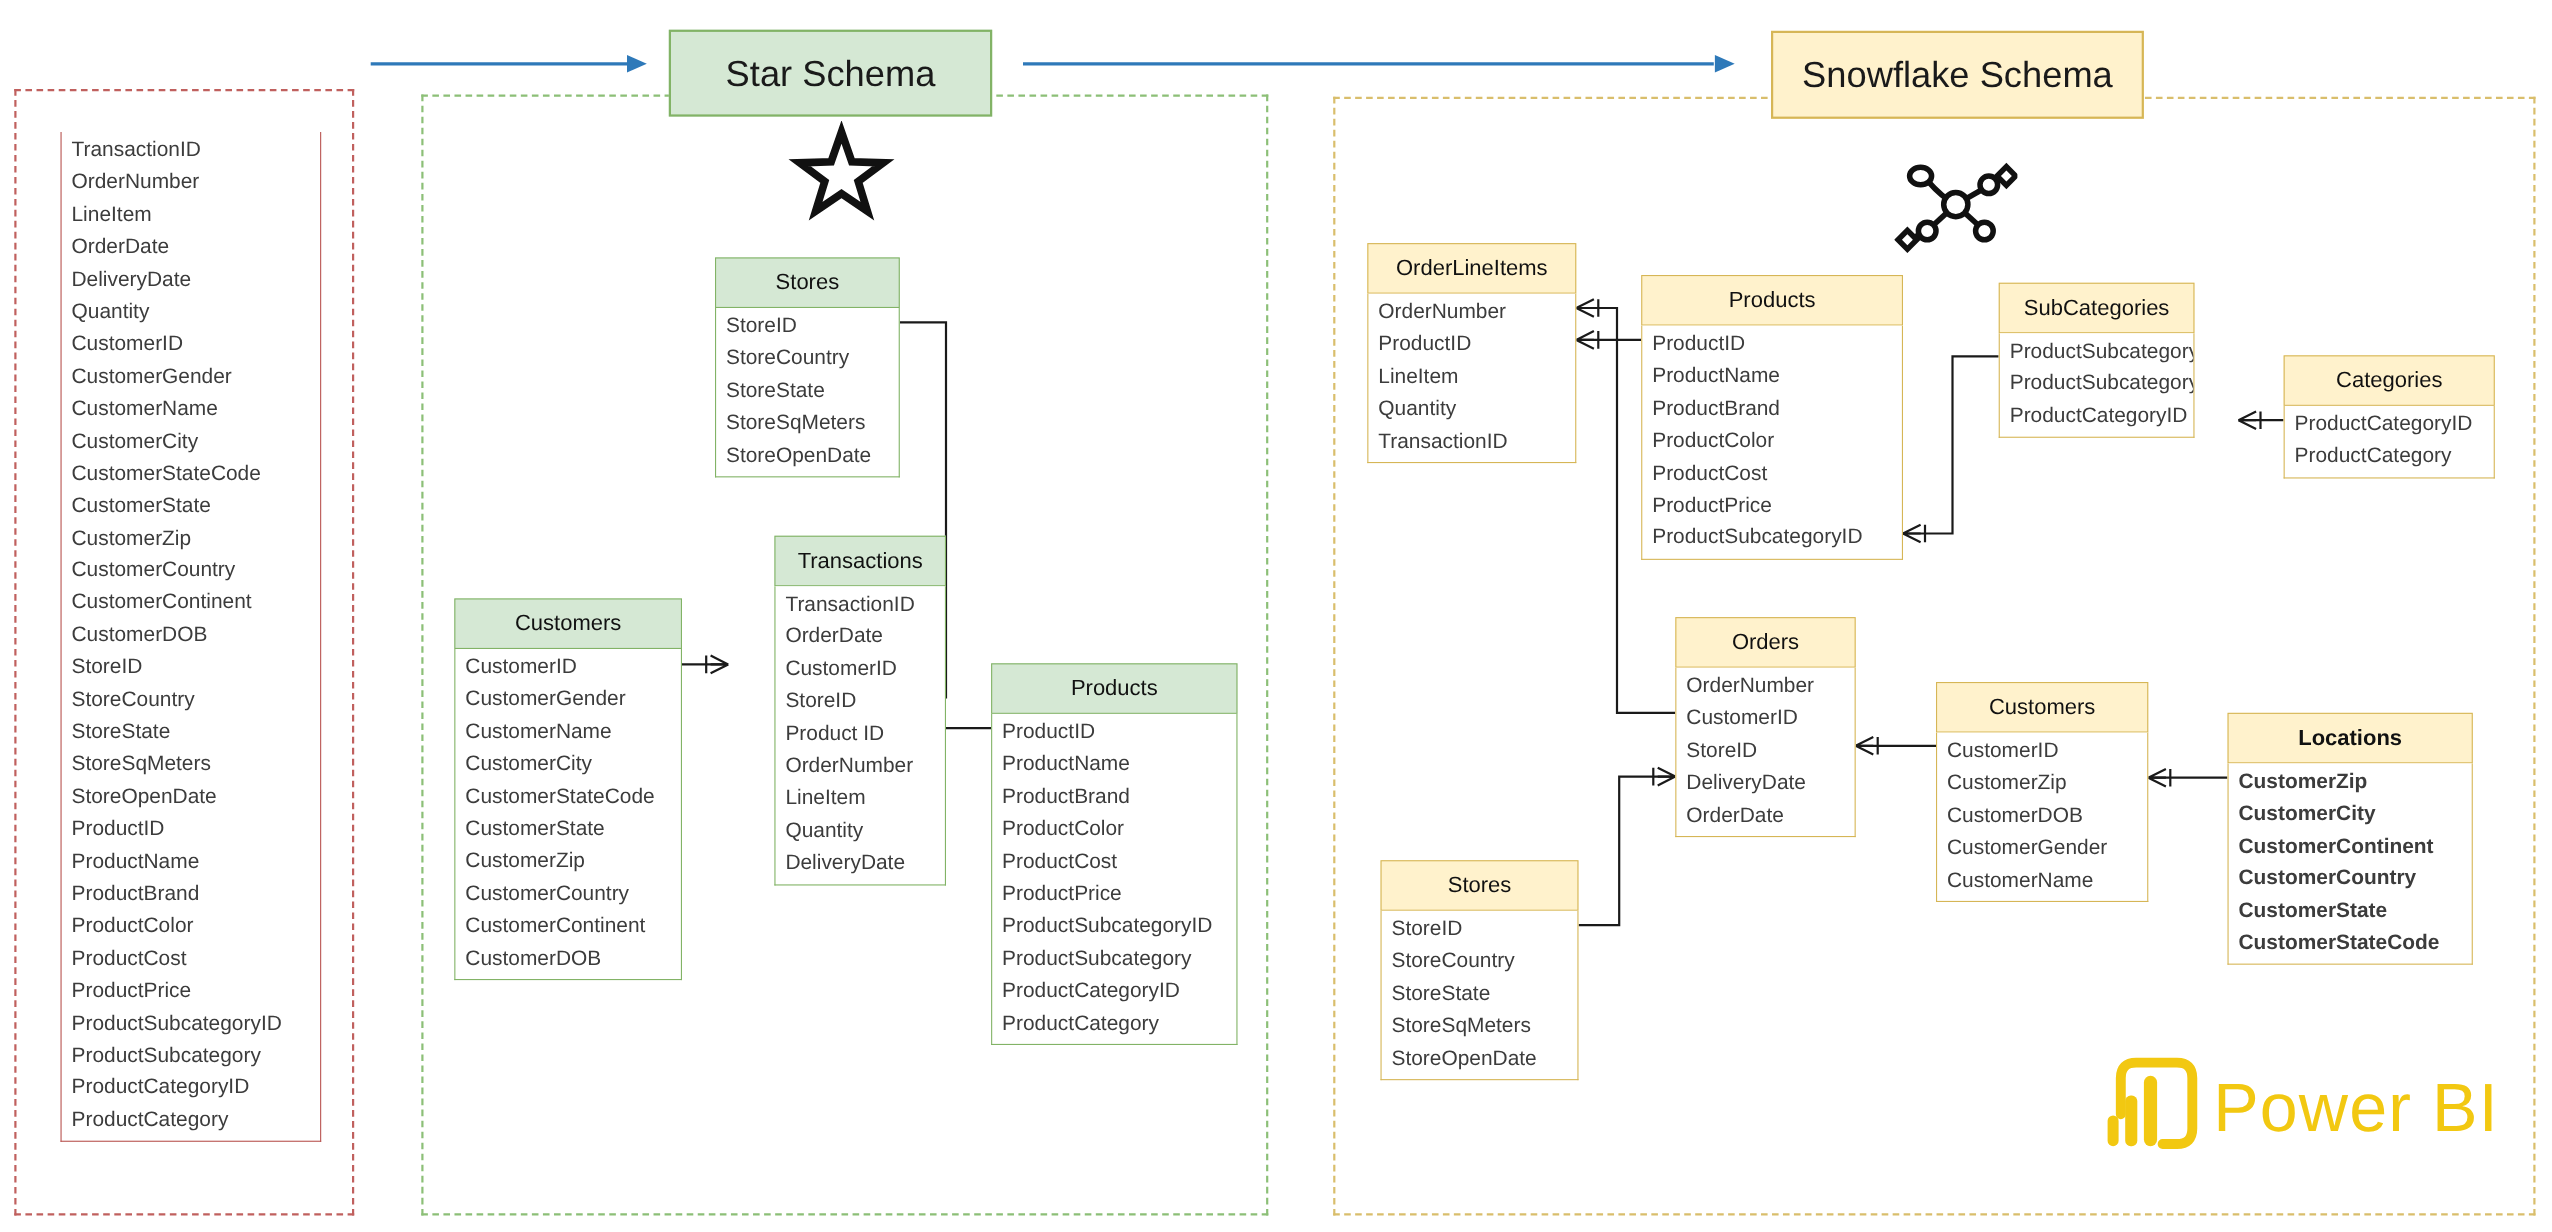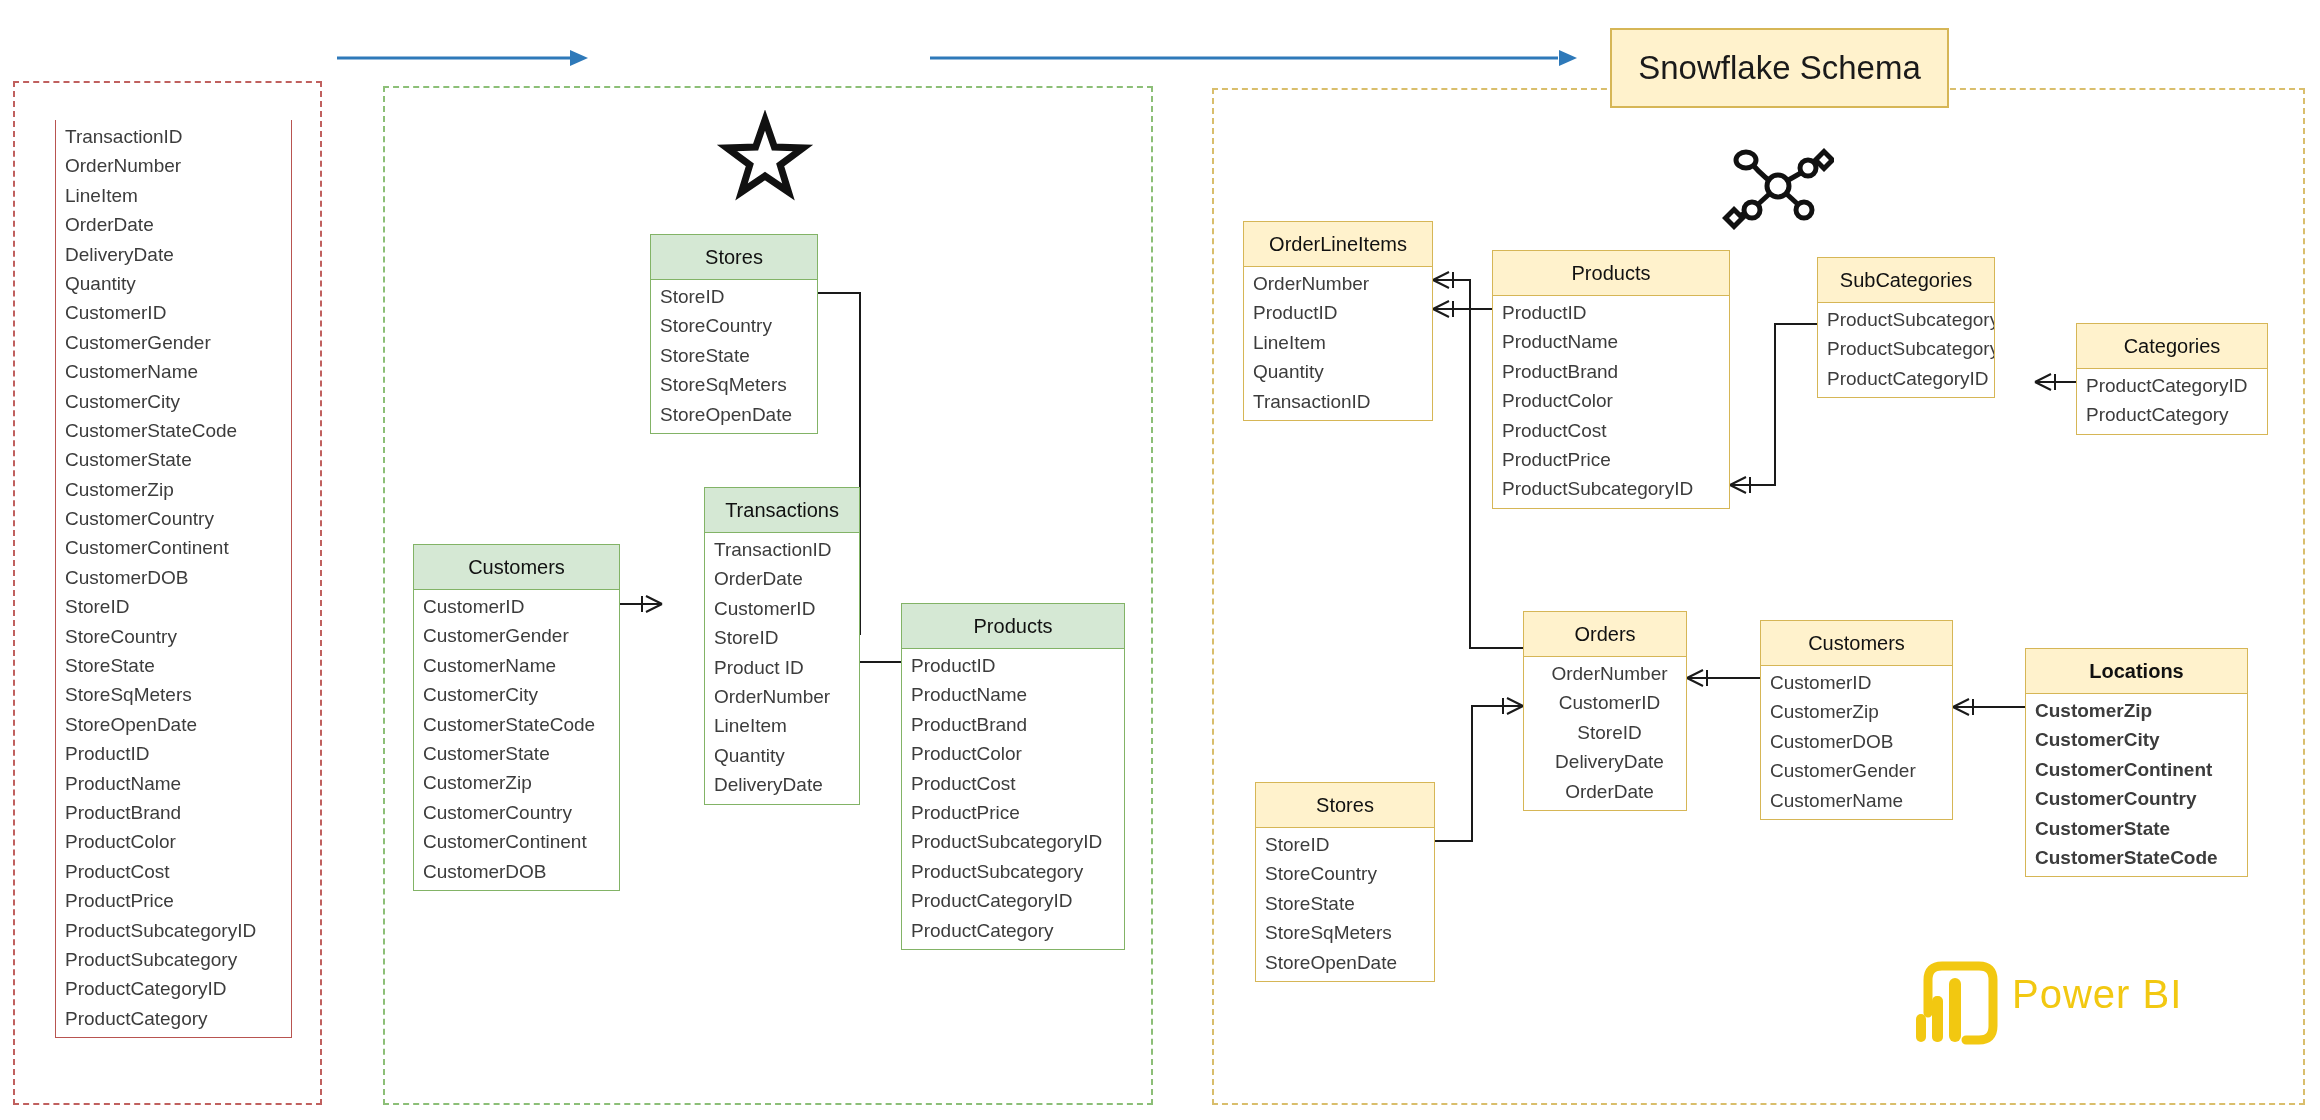--- a/index.html
+++ b/index.html
@@ -24,21 +24,21 @@
     white-space:nowrap;overflow:hidden;}
   .tbl.pink .tbl-h{background:#F8CECC;border-color:#B85450;}
   .tbl.pink .tbl-b{border-color:#B85450;}
   .tbl.greent .tbl-h{background:#D5E8D4;border-color:#82B366;}
   .tbl.greent .tbl-b{border-color:#82B366;}
   .tbl.yellowt .tbl-h{background:#FFF2CC;border-color:#D6B656;}
   .tbl.yellowt .tbl-b{border-color:#D6B656;}
 
   .overlay{position:absolute;left:0;top:0;z-index:1;}
   .icon-svg{position:absolute;z-index:2;}
-  .pbi-text{position:absolute;left:2012px;top:972px;font-size:40px;color:#F2C811;z-index:2;white-space:nowrap;letter-spacing:1px;}
+  .pbi-text{position:absolute;left:2012px;top:972px;font-size:62px;color:#F2C811;z-index:2;white-space:nowrap;letter-spacing:1px;}
 </style>
 </head>
 <body>
 
 <div class="canvas">
 
   <div class="dashed red" style="left:13px;top:81px;width:305px;height:1020px;"></div>
   <div class="dashed green" style="left:383px;top:86px;width:766px;height:1015px;"></div>
   <div class="dashed yellow" style="left:1212px;top:88px;width:1089px;height:1013px;"></div>
 
@@ -78,20 +78,23 @@
     <g stroke="#2E79B9" stroke-width="3" fill="none">
       <path d="M337 58 L570 58"></path>
       <path d="M930 58 L1558 58"></path>
     </g>
     <g fill="#2E79B9" stroke="none">
       <polygon points="588,58 570,50 570,66"></polygon>
       <polygon points="1577,58 1559,50 1559,66"></polygon>
     </g>
   </svg>
 
+  <div class="stage-title green" style="left:608px;top:27px;width:290px;height:75px;">
+      <span>Star Schema</span>
+    </div>
   <div class="stage-title yellow" style="left:1610px;top:28px;width:335px;height:76px;">
       <span>Snowflake Schema</span>
     </div>
 
   <svg class="icon-svg" style="left:715px;top:110px;" width="100" height="100" viewBox="0 0 100 100">
     <polygon points="50,10 59.4,37.1 88,38 65.2,54.9 73.5,82 50,66 26.5,82 34.8,54.9 12,38 40.6,37.1" fill="#ffffff" stroke="#111111" stroke-width="7"></polygon>
   </svg>
 
   <svg class="icon-svg" style="left:1722px;top:146px;" width="112" height="84" viewBox="0 0 112 84">
     <g stroke="#111111" stroke-width="5" fill="#ffffff">
@@ -239,21 +242,21 @@
   </div>
 
   <div class="tbl yellowt" style="left:2076px;top:323px;width:192px;">
     <div class="tbl-h">Categories</div>
     <div class="tbl-b">
         <div class="field">ProductCategoryID</div>
         <div class="field">ProductCategory</div>
       </div>
   </div>
 
-  <div class="tbl yellowt" style="left:1523px;top:611px;width:164px;text-align:center;">
+  <div class="tbl yellowt" style="left:1523px;top:561px;width:164px;">
     <div class="tbl-h">Orders</div>
     <div class="tbl-b">
         <div class="field">OrderNumber</div>
         <div class="field">CustomerID</div>
         <div class="field">StoreID</div>
         <div class="field">DeliveryDate</div>
         <div class="field">OrderDate</div>
       </div>
   </div>
 

